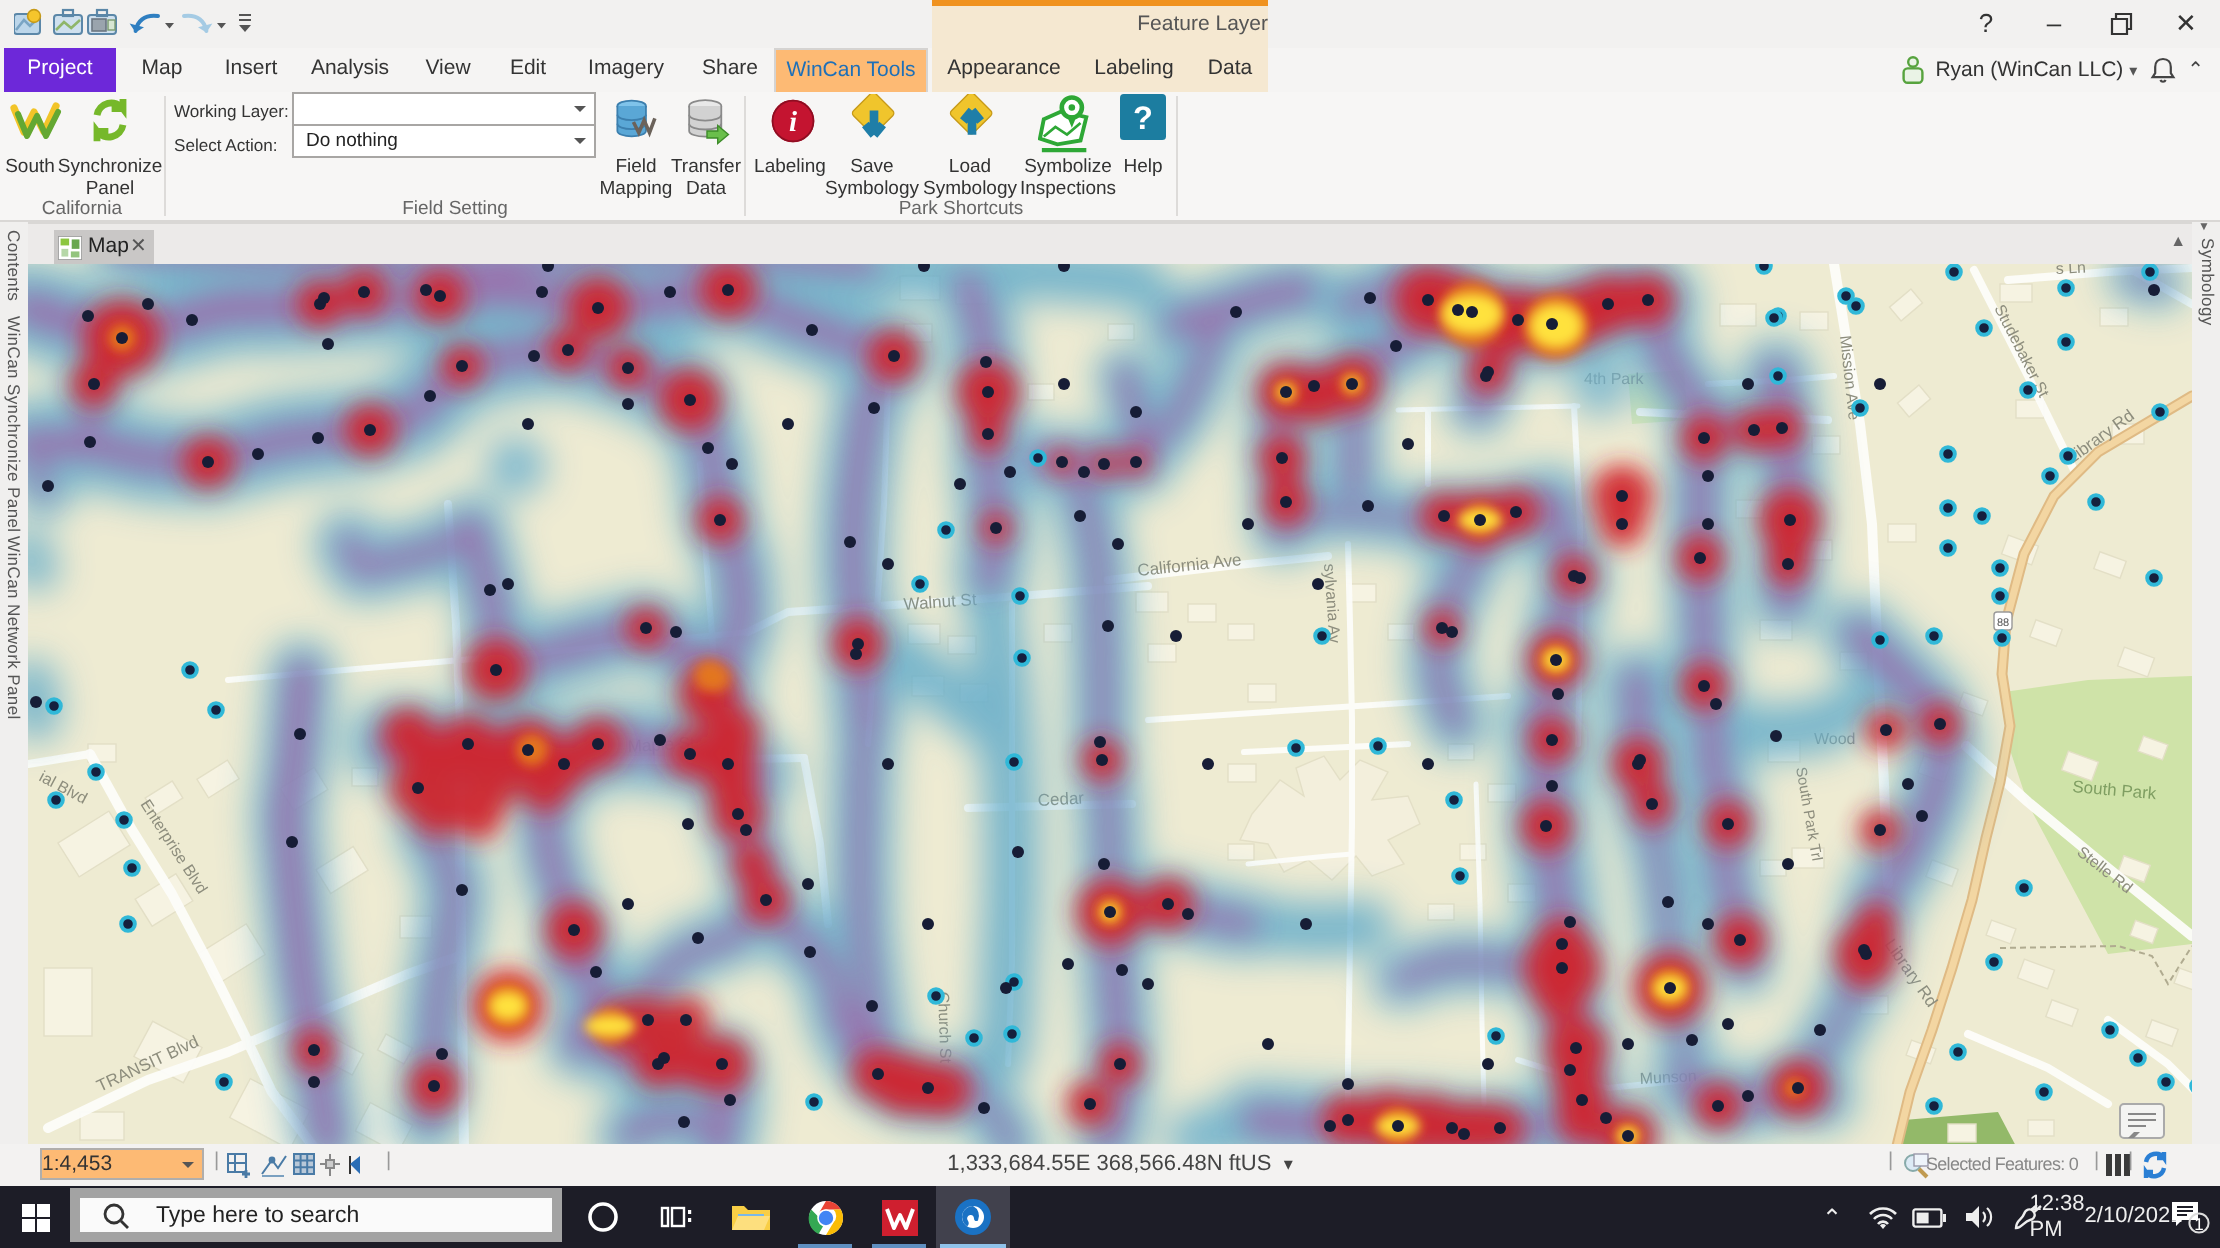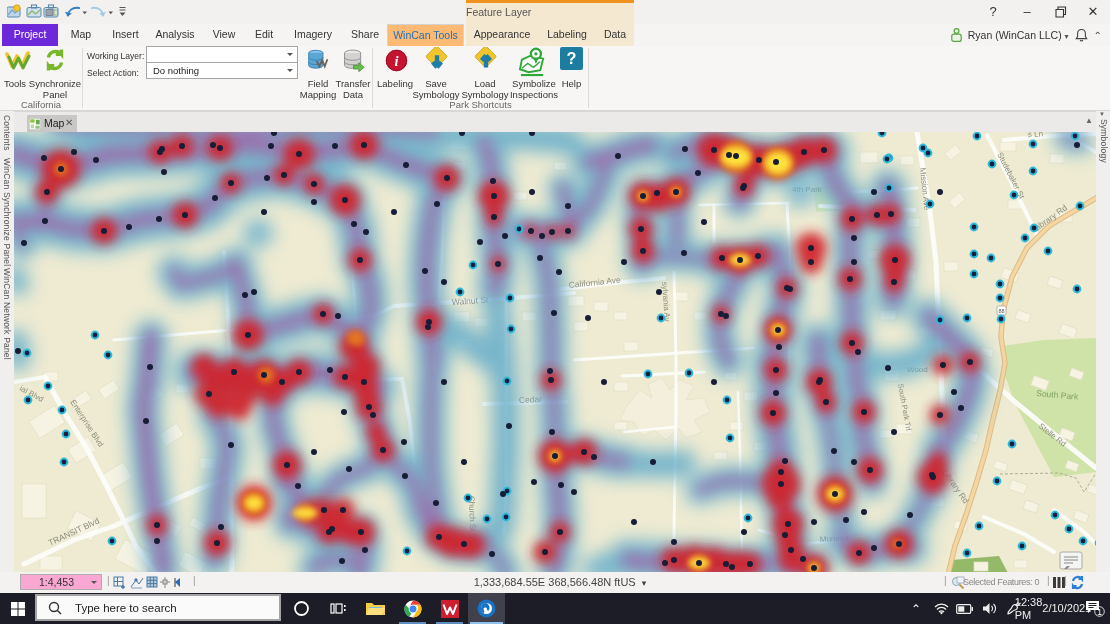--- a/index.html
+++ b/index.html
@@ -1,40 +1,40 @@
 <!DOCTYPE html>
 <html><head><meta charset="utf-8"><style>
 * { margin:0; padding:0; box-sizing:border-box; }
 html,body { width:1110px; height:624px; overflow:hidden; font-family:"Liberation Sans",sans-serif; }
 #app { position:relative; width:1110px; height:624px; background:#f0efee; }
 #titlebar { position:absolute; left:0; top:0; width:1110px; height:24px; background:#f2f1f0; }
 .qat { position:absolute; }
 #title-text { position:absolute; top:5px; left:460px; width:190px; text-align:center; font-size:10.5px; color:#444; }
 .winbtn { position:absolute; top:0; width:34px; height:24px; color:#333; font-size:13px; text-align:center; line-height:24px; }
-#ctx-head { position:absolute; left:466px; top:0; width:168px; height:24px; background:#f5e8d1; border-top:3px solid #f0921e; font-size:10.5px; color:#555; text-align:left; line-height:19px; }
+#ctx-head { position:absolute; left:466px; top:0; width:168px; height:24px; background:#f5e8d1; border-top:3px solid #f0921e; font-size:10.5px; color:#555; text-align:right; line-height:19px; }
 #tabrow { position:absolute; left:0; top:24px; width:1110px; height:22px; background:#f5f4f3; }
 #ctx-tabs { position:absolute; left:466px; top:0; width:168px; height:22px; background:#f5e8d1; }
 .tab { position:absolute; top:0; height:22px; font-size:10.5px; color:#333; text-align:center; line-height:21px; }
 #tab-project { background:#6d28d9; color:#fff; left:2px; width:56px; }
 #tab-wincan { background:#fdba74; color:#1e70b8; border:1px solid #d5d3d1; border-bottom:none; }
 #acct { position:absolute; right:8px; top:0px; height:22px; font-size:10.5px; color:#333; display:flex; align-items:center; gap:6px; }
 #ribbon { position:absolute; left:0; top:46px; width:1110px; height:65px; background:#f7f6f5; border-bottom:1px solid #d9d7d5; }
 .rsep { position:absolute; top:2px; height:60px; width:1px; background:#dddbd9; }
 .rlabel { position:absolute; top:53px; font-size:9.5px; color:#666; text-align:center; }
 .rbtn-label { position:absolute; font-size:9.5px; color:#333; text-align:center; line-height:11px; }
 .formlabel { position:absolute; font-size:9px; color:#333; }
 .combo { position:absolute; height:17px; background:#fff; border:1px solid #a8a6a4; font-size:9.5px; color:#222; line-height:15px; padding-left:6px; }
 .combo .arr { position:absolute; right:4px; top:6px; width:0; height:0; border-left:3px solid transparent; border-right:3px solid transparent; border-top:3.5px solid #555; }
 #docbar { position:absolute; left:14px; top:111px; width:1082px; height:21px; background:#eceae9; border-top:1px solid #d9d7d5; }
 #doctab { position:absolute; left:13px; top:3px; width:50px; height:18px; background:#c9c7c6; font-size:10.5px; color:#222; }
 .strip { position:absolute; width:14px; background:#f0efee; }
 .vtext { position:absolute; writing-mode:vertical-rl; font-size:8.5px; color:#555; letter-spacing:0.2px; }
 #statusbar { position:absolute; left:0; top:572px; width:1110px; height:21px; background:#f3f2f1; font-size:10px; color:#555; }
 #taskbar { position:absolute; left:0; top:593px; width:1110px; height:31px; background:#1d1d27; }
-#searchbox { position:absolute; left:35px; top:1px; width:246px; height:27px; background:#fafafa; border:2px solid #a3a3a3; display:flex; align-items:center; }
+#searchbox { position:absolute; left:35px; top:1px; width:246px; height:27px; background:#fafafa; border:5px solid #a3a3a3; display:flex; align-items:center; }
 .tray { position:absolute; top:0; height:31px; color:#eee; display:flex; align-items:center; justify-content:center; }
 
 </style></head><body>
 <div id="app">
 
 <div id="titlebar">
  <svg class="qat" style="left:7px;top:3px" width="120" height="18" viewBox="0 0 120 18">
   <g>
    <rect x="0" y="4" width="13" height="10" rx="1.5" fill="#bcd6ea" stroke="#5b87a8" stroke-width="1"></rect>
    <path d="M1,12 L5,7 L8,10 L12,6" stroke="#7aa5c4" stroke-width="1.3" fill="none"></path>
@@ -102,26 +102,27 @@
         </svg>
    <span style="font-size:10px;color:#444">⌃</span>
  </div>
 </div>
 
 <div id="ribbon">
  <div class="rsep" style="left:82px"></div>
  <div class="rsep" style="left:372px"></div>
  <div class="rsep" style="left:588px"></div>
  <div class="rlabel" style="left:0;width:82px">California</div>
+ <div class="rlabel" style="left:83px;width:289px">Field Setting</div>
  <div class="rlabel" style="left:373px;width:215px">Park Shortcuts</div>
  <svg style="position:absolute;left:5px;top:3px" width="26" height="24" viewBox="0 0 26 24">
    <path d="M2,5 L7,17 L12,7 L17,17 L23,4" stroke="#f2c428" stroke-width="3.6" fill="none" stroke-linecap="round" stroke-linejoin="round"></path>
    <path d="M4,8 L8.5,19 L13.5,9 L18,19 L24,7" stroke="#64a832" stroke-width="3" fill="none" stroke-linecap="round" stroke-linejoin="round"></path>
  </svg>
- <div class="rbtn-label" style="left:2px;top:32px;width:26px">Tools</div>
+ <div class="rbtn-label" style="left:2px;top:32px;width:26px">South</div>
  <svg style="position:absolute;left:42px;top:1px" width="26" height="26" viewBox="0 0 32 32">
    <path d="M8,13 A9,9 0 0 1 24,9 L24,3 M24,9 L17,9" fill="none" stroke="#76b82a" stroke-width="4.2"></path>
    <path d="M24,19 A9,9 0 0 1 8,23 L8,29 M8,23 L15,23" fill="none" stroke="#76b82a" stroke-width="4.2"></path>
  </svg>
  <div class="rbtn-label" style="left:28px;top:32px;width:54px">Synchronize<br>Panel</div>
  <div class="formlabel" style="left:87px;top:5px;transform:scale(0.95);transform-origin:left top">Working Layer:</div>
  <div class="formlabel" style="left:87px;top:22px;transform:scale(0.95);transform-origin:left top">Select Action:</div>
  <div class="combo" style="left:146px;top:0px;width:152px">
         <span class="arr"></span>
       </div>
@@ -191,21 +192,21 @@
  <div class="vtext" style="left:2px;top:4px">Contents</div>
  <div class="vtext" style="left:2px;top:47px">WinCan Synchronize Panel</div>
  <div class="vtext" style="left:2px;top:157px">WinCan Network Panel</div>
 </div>
 <div class="strip" style="left:1096px;top:111px;height:461px">
  <div class="vtext" style="left:3px;top:8px">Symbology</div>
  <div style="position:absolute;left:3px;top:0px;font-size:6px;color:#666">▼</div>
 </div>
 
 <div id="statusbar">
- <div style="position:absolute;left:20px;top:2px;width:82px;height:16px;background:#f9a8d4;border:1px solid #b0aeac;font-size:10.5px;color:#333;line-height:15px;padding-left:18px">1:4,453<span style="position:absolute;right:4px;top:6px;width:0;height:0;border-left:3px solid transparent;border-right:3px solid transparent;border-top:3.5px solid #555"></span></div>
+ <div style="position:absolute;left:20px;top:2px;width:82px;height:16px;background:#fdba74;border:1px solid #b0aeac;font-size:10.5px;color:#333;line-height:15px;padding-left:0">1:4,453<span style="position:absolute;right:4px;top:6px;width:0;height:0;border-left:3px solid transparent;border-right:3px solid transparent;border-top:3.5px solid #555"></span></div>
  <span style="position:absolute;left:107px;top:3px;color:#999">|</span>
  <svg style="position:absolute;left:113px;top:3px" width="75" height="15" viewBox="0 0 75 15">
   <g stroke="#4a7ba6" fill="none">
    <rect x="1" y="2" width="9" height="9"></rect>
           <path d="M4.5,2 v9 M1,6.5 h9"></path>
           <path d="M10,10 v4 M8,12 h4" stroke-width="1.4"></path>
    <path d="M18,12 l5,-7 3,4 4,-6" stroke="#4a7ba6"></path>
           <path d="M18,13 h11" stroke="#7aa0c0"></path>
           <circle cx="23" cy="5" r="1.2" fill="#4a7ba6"></circle>
    <rect x="34" y="2" width="10" height="10" fill="#b8c8d8"></rect>

